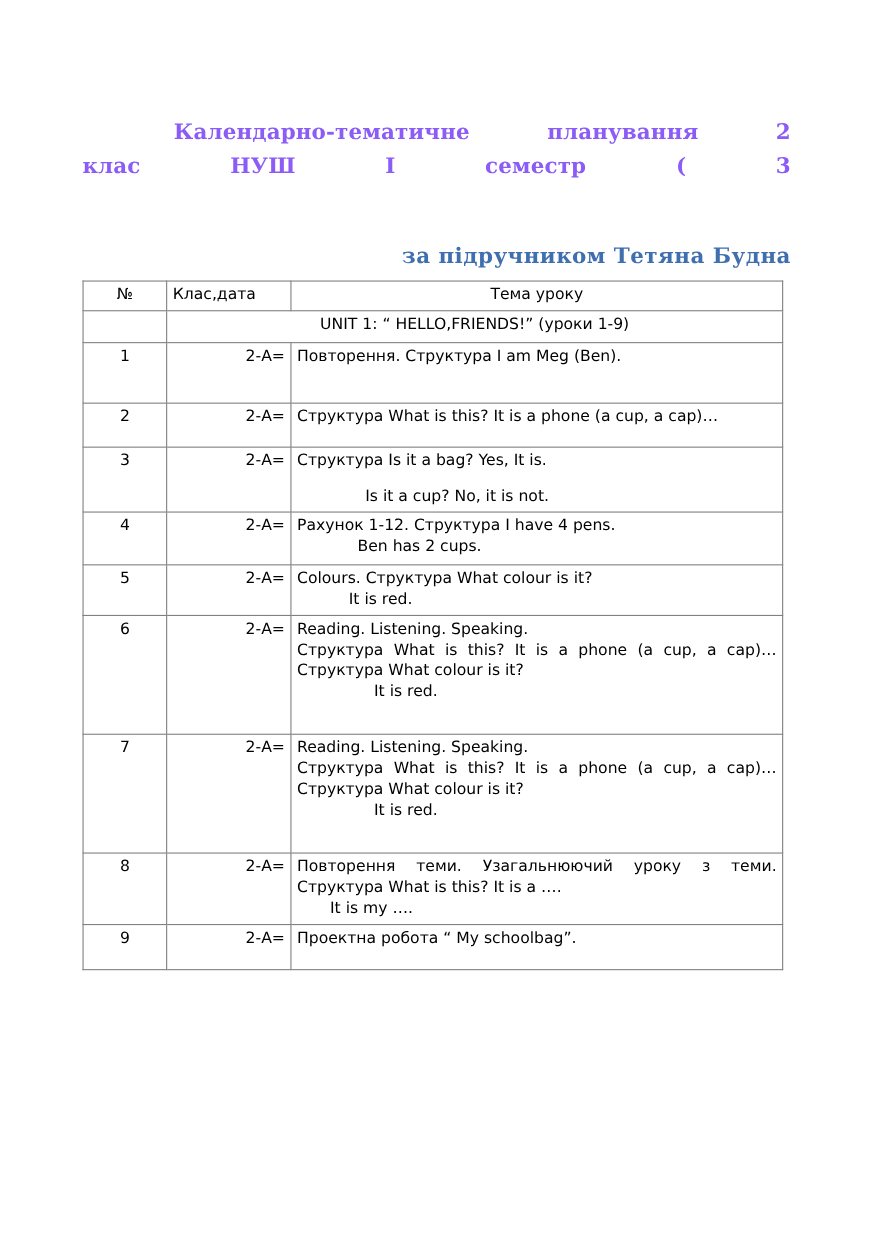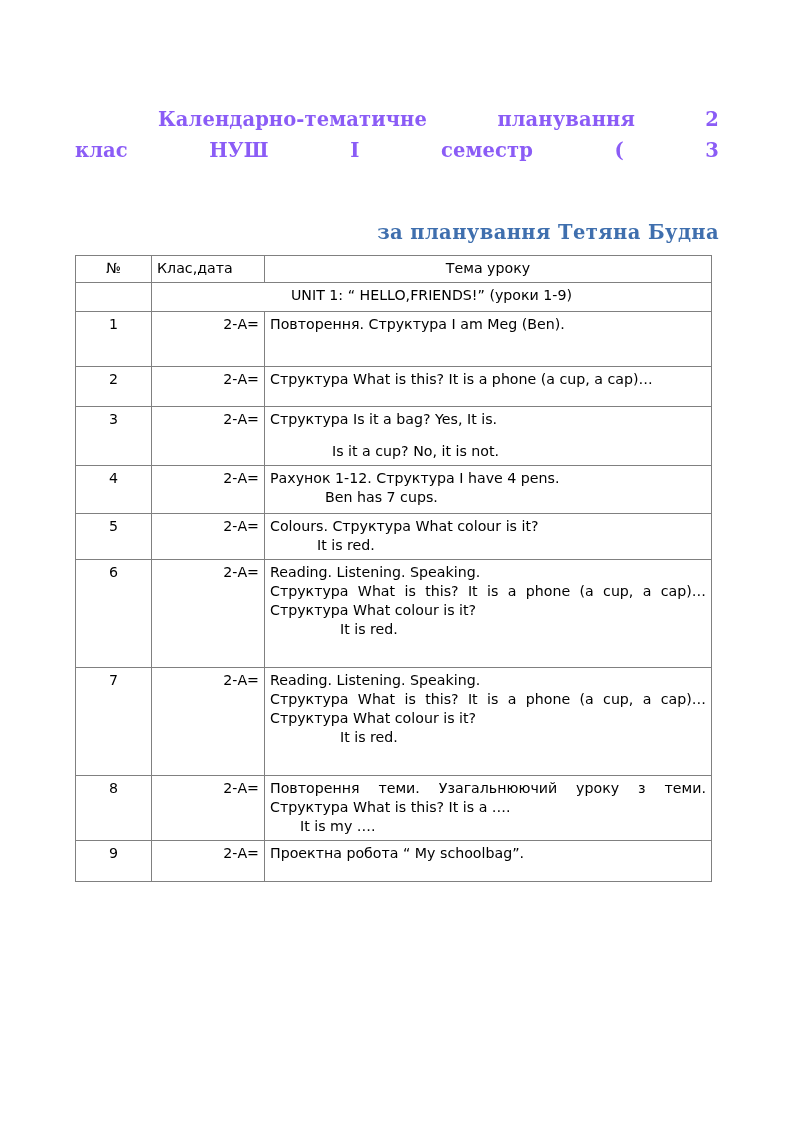--- a/index.html
+++ b/index.html
@@ -115,21 +115,21 @@
 </head>
 <body>
 
 <div class="page">
 
   <div class="title-block">
     <span class="ln1">Календарно-тематичне планування 2</span>
     <span class="ln2"><span>клас НУШ</span> <span>І семестр ( 3</span></span>
   </div>
 
-  <div class="subtitle">за планування Тетяна Будна</div>
+  <div class="subtitle">за підручником Тетяна Будна</div>
 
   <table class="plan">
     <colgroup>
       <col class="c-num">
       <col class="c-class">
       <col class="c-theme">
     </colgroup>
     <tbody>
       <tr class="h-hdr">
         <th class="hdr-num">№</th>
@@ -165,21 +165,21 @@
           <span class="ind">Структура  Is  it  a  bag? Yes, It  is.</span>
           <span class="ind ind-1">Is  it  a   cup? No, it  is  not.</span>
         </td>
       </tr>
 
       <tr class="r4">
         <td class="num">4</td>
         <td class="klass">2-А=</td>
         <td class="theme">
           <span class="ind">Рахунок  1-12. Структура  I  have  4  pens.</span>
-          <span class="ind ind-2">Ben  has  7  cups.</span>
+          <span class="ind ind-2">Ben  has  2  cups.</span>
         </td>
       </tr>
 
       <tr class="r5">
         <td class="num">5</td>
         <td class="klass">2-А=</td>
         <td class="theme">
           <span class="ind">Colours. Структура  What  colour  is  it?</span>
           <span class="ind ind-3">It  is  red.</span>
         </td>

